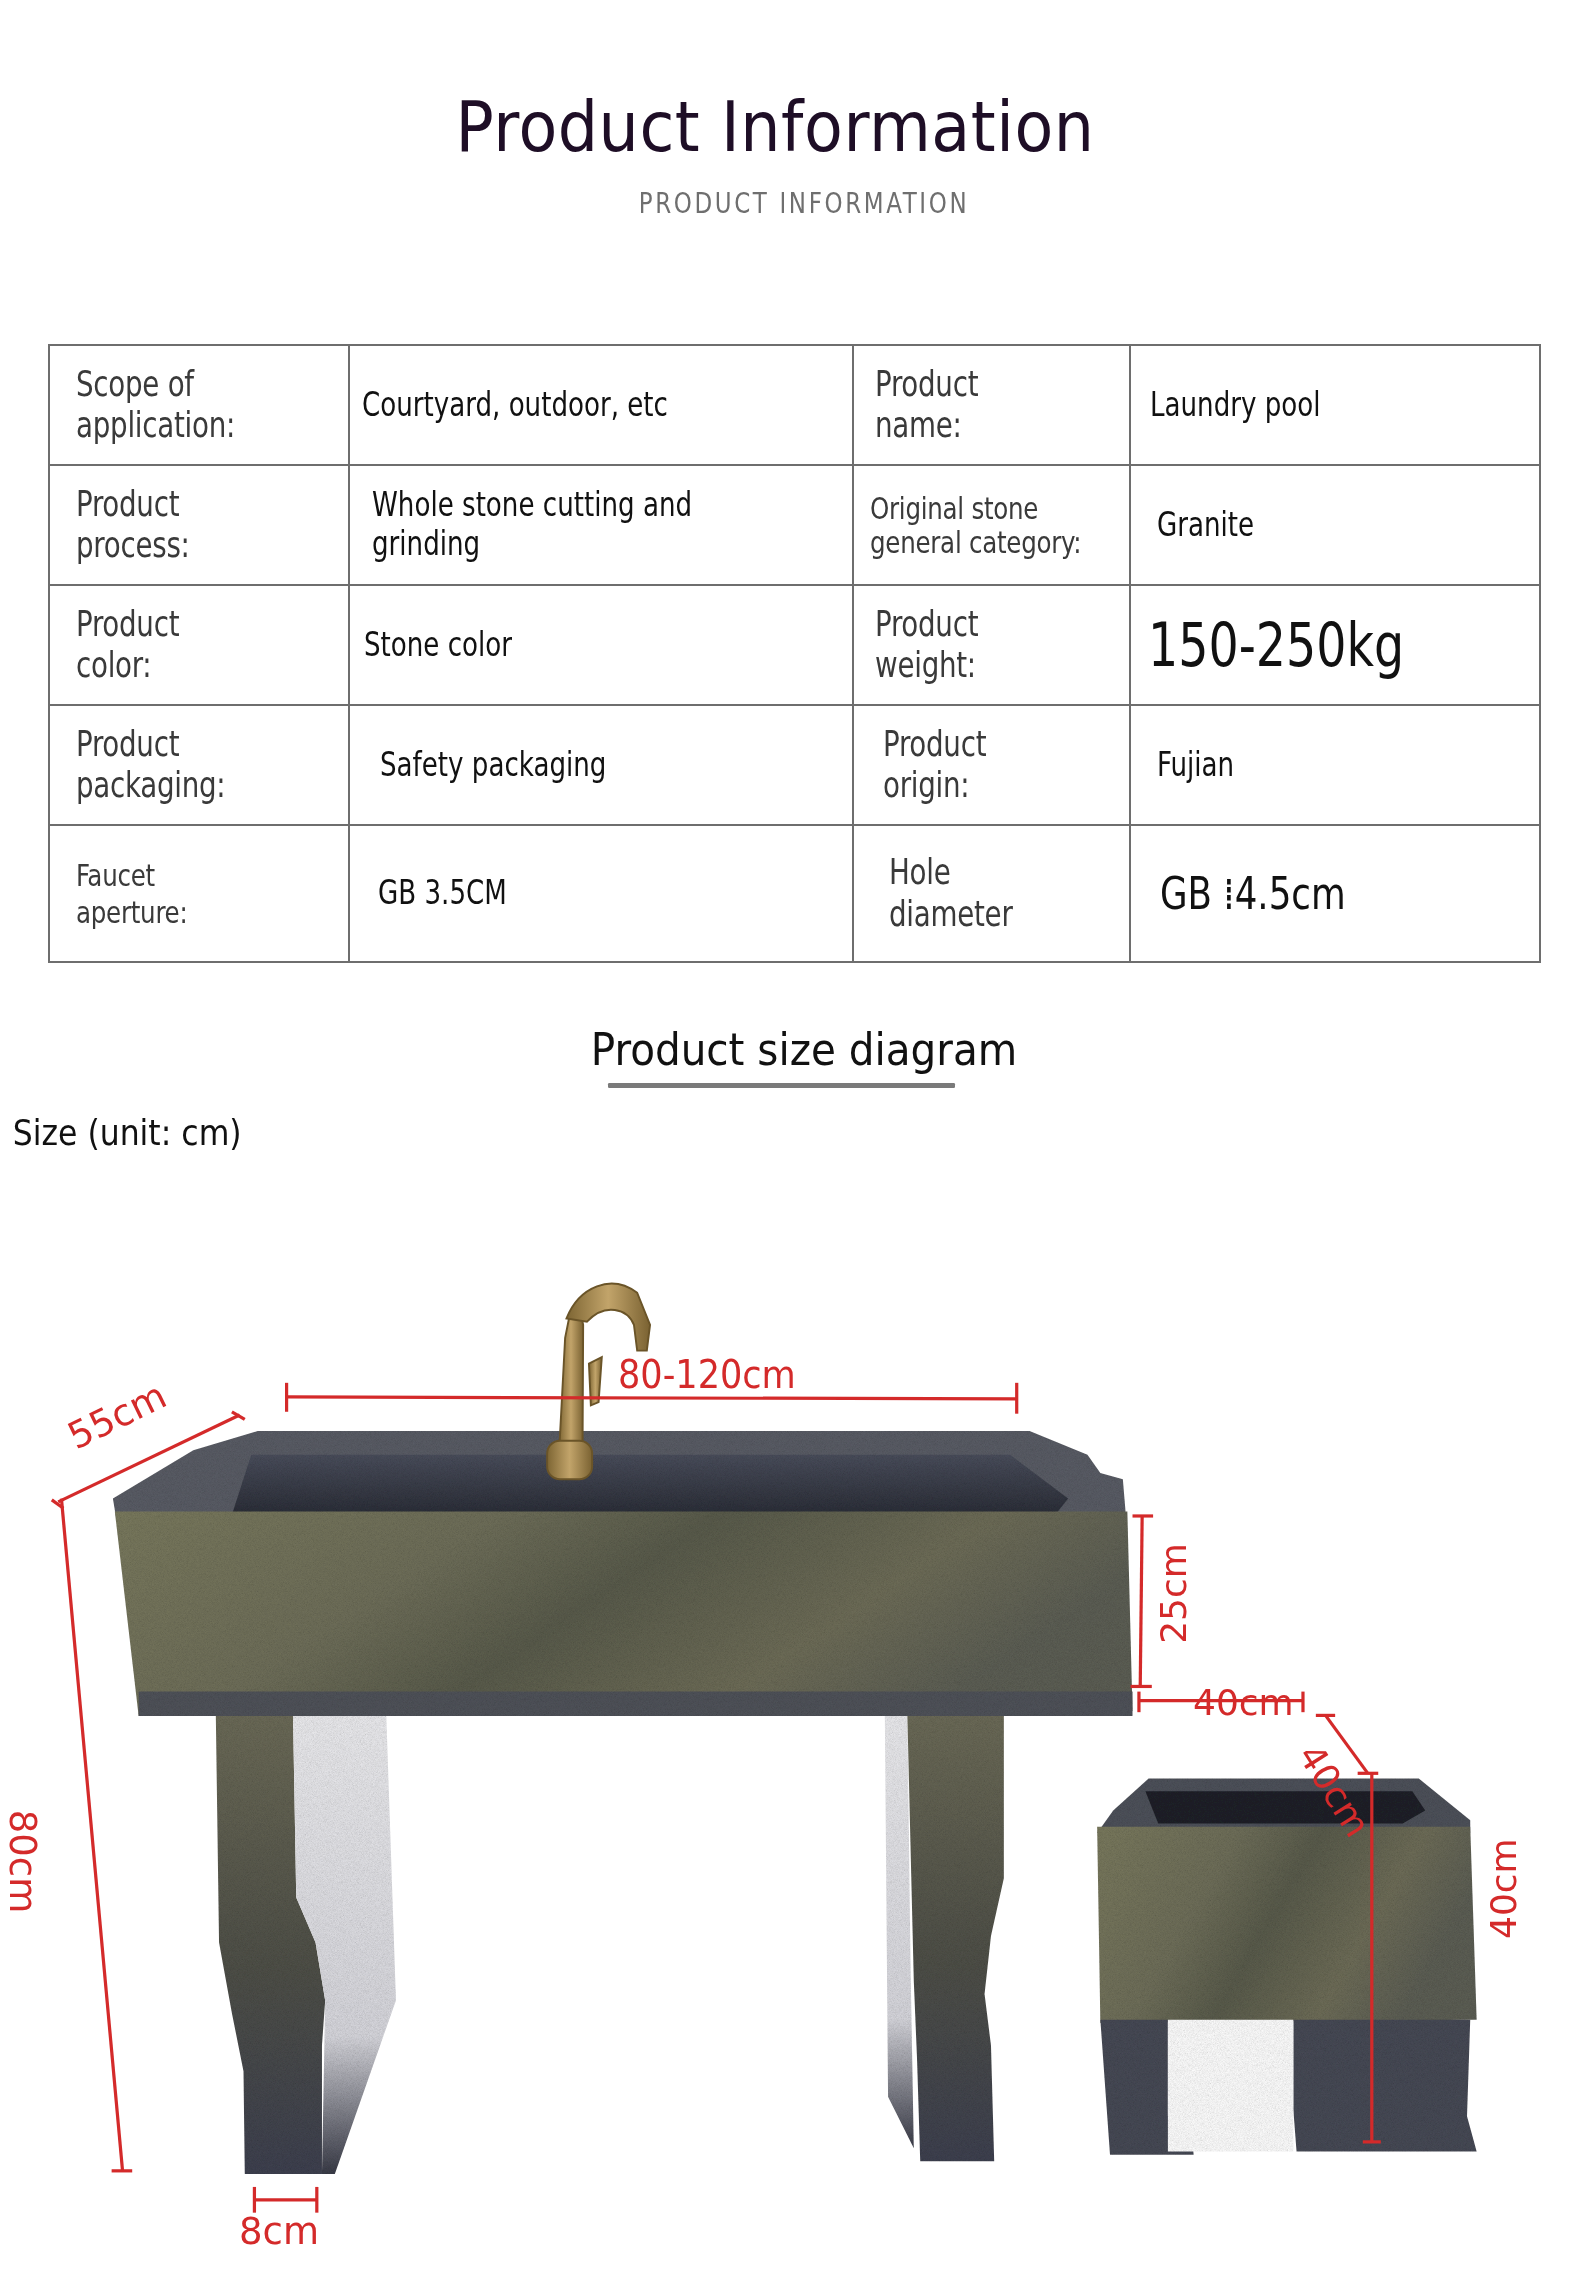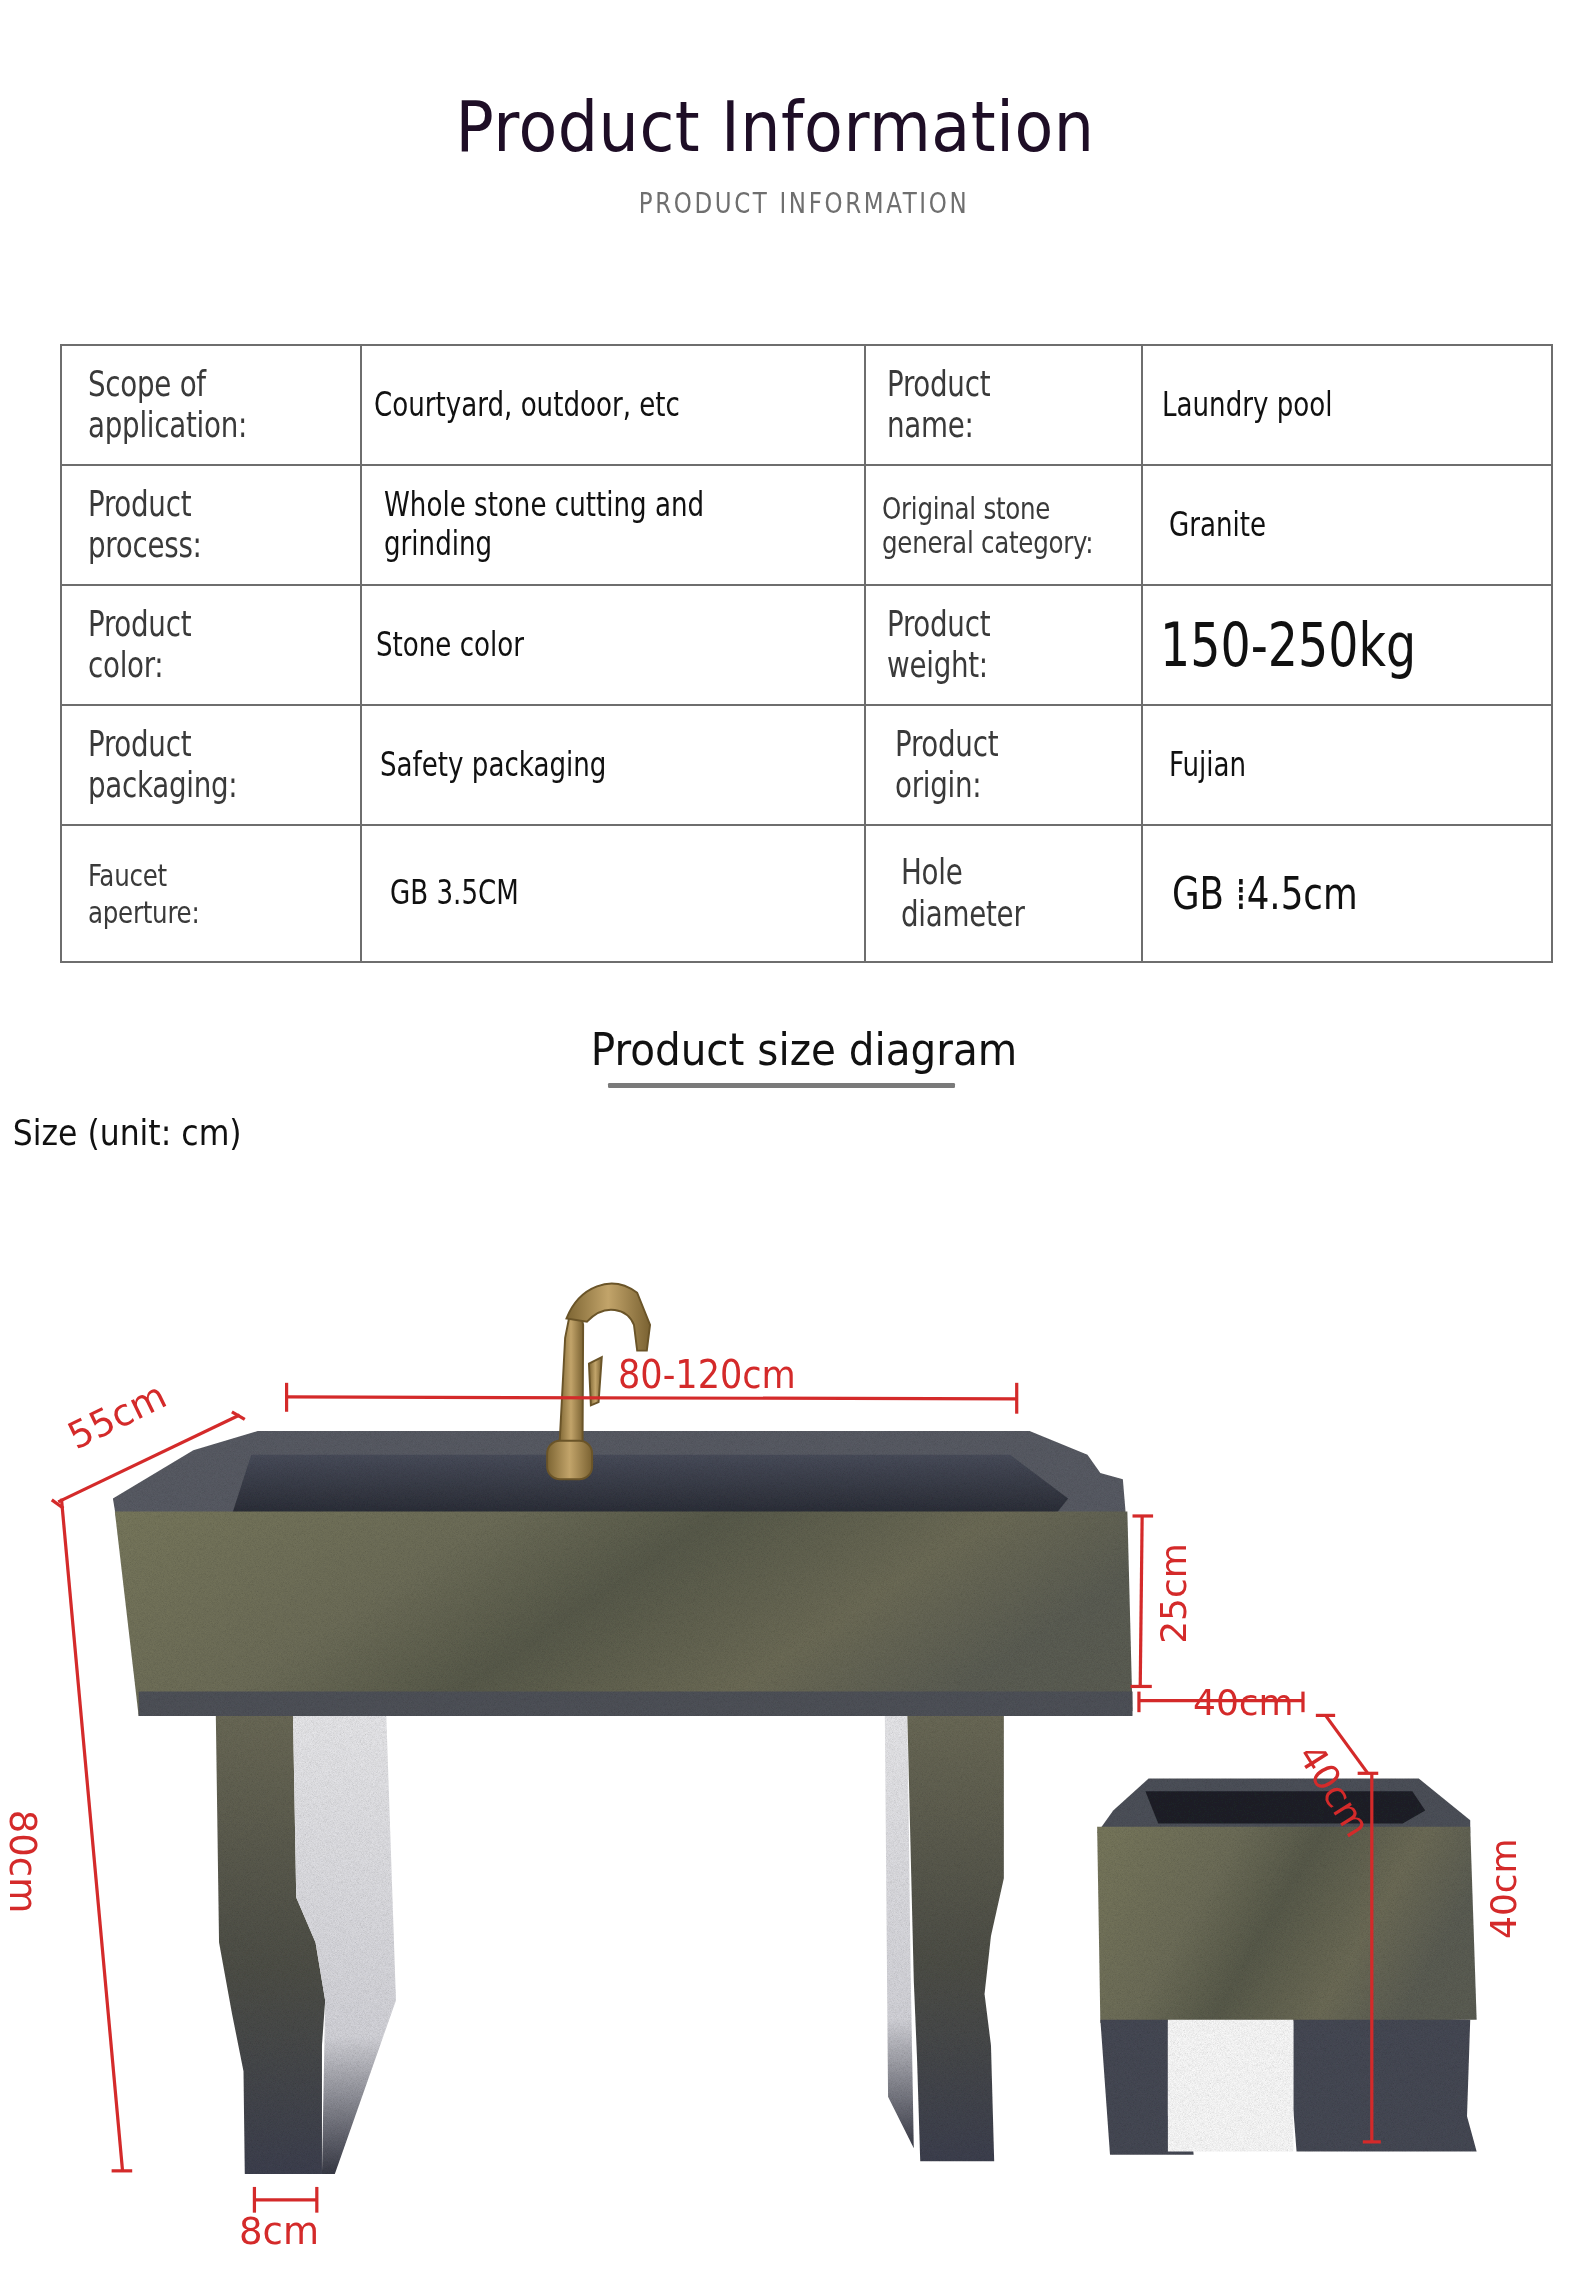--- a/index.html
+++ b/index.html
@@ -7,21 +7,21 @@
          font-family:"DejaVu Sans", "Liberation Sans", sans-serif; color:#111; }
   .abs { position:absolute; }
 
   
   .title { left:0; width:1550px; top:87px; text-align:center; font-size:69px; color:#1e0e26;
            letter-spacing:0.6px; font-family:"DejaVu Sans", sans-serif; font-weight:400; transform:scaleX(0.92); transform-origin:775px 0;}
   .subtitle { left:0; width:1608px; top:187px; text-align:center; font-size:28px; color:#6f6f6f;
               letter-spacing:3.2px; font-family:"DejaVu Sans", sans-serif; transform:scaleX(0.82); transform-origin:804px 0;}
 
   
-  .spec-table { left:60px; top:344px; width:1490px; height:601px; border:2.6px solid #6e6e6e;
+  .spec-table { left:48px; top:344px; width:1490px; height:601px; border:2.6px solid #6e6e6e;
                 box-sizing:border-box; border-collapse:collapse; table-layout:fixed; }
   .spec-table td { border:2.6px solid #6e6e6e; padding:0 0 0 26px; vertical-align:middle;
                    font-family:"DejaVu Sans Condensed","DejaVu Sans", sans-serif; line-height:1.18; }
   .spec-table td.label { font-size:35px; color:#3a3a3a; letter-spacing:-0.3px; }
   .spec-table td.label.small { font-size:31px; }
   .spec-table td.value { font-size:33px; color:#111;text-decoration:underline; }
   .spec-table td.value.big { font-size:33px; }
   .cond { display:inline-block; transform:scaleX(0.88); transform-origin:0 50%; white-space:nowrap; }
   .cond-wrap { display:inline-block; transform:scaleX(0.88); transform-origin:0 50%; }
 
@@ -63,21 +63,21 @@
     <td class="value big" style="padding-left:26px"><span class="cond">Granite</span></td>
   </tr>
   <tr style="height:120px">
     <td class="label"><span class="cond-wrap" style="width:193px">Product color:</span></td>
     <td class="value" style="padding-left:14px"><span class="cond">Stone color</span></td>
     <td class="label" style="padding-left:20.6px"><span class="cond-wrap" style="width:193px">Product weight:</span></td>
     <td class="value big" style="padding-left:16.7px; font-size:60px"><span class="cond">150-250kg</span></td>
   </tr>
   <tr style="height:120px">
     <td class="label"><span class="cond-wrap" style="width:244px">Product packaging:</span></td>
-    <td class="value" style="padding-left:18px"><span class="cond">Safety packaging</span></td>
+    <td class="value" style="padding-left:30px"><span class="cond">Safety packaging</span></td>
     <td class="label" style="padding-left:29px"><span class="cond-wrap" style="width:193px">Product origin:</span></td>
     <td class="value big" style="padding-left:26px"><span class="cond">Fujian</span></td>
   </tr>
   <tr style="height:137px">
     <td class="label small"><span class="cond-wrap" style="width:193px">Faucet aperture:</span></td>
     <td class="value" style="padding-left:28px"><span class="cond">GB 3.5CM</span></td>
     <td class="label" style="padding-left:35px"><span class="cond-wrap" style="width:167px">Hole diameter</span></td>
     <td class="value big" style="padding-left:29px; font-size:45px"><span class="cond">GB ⁞4.5cm</span></td>
   </tr>
 </tbody>

